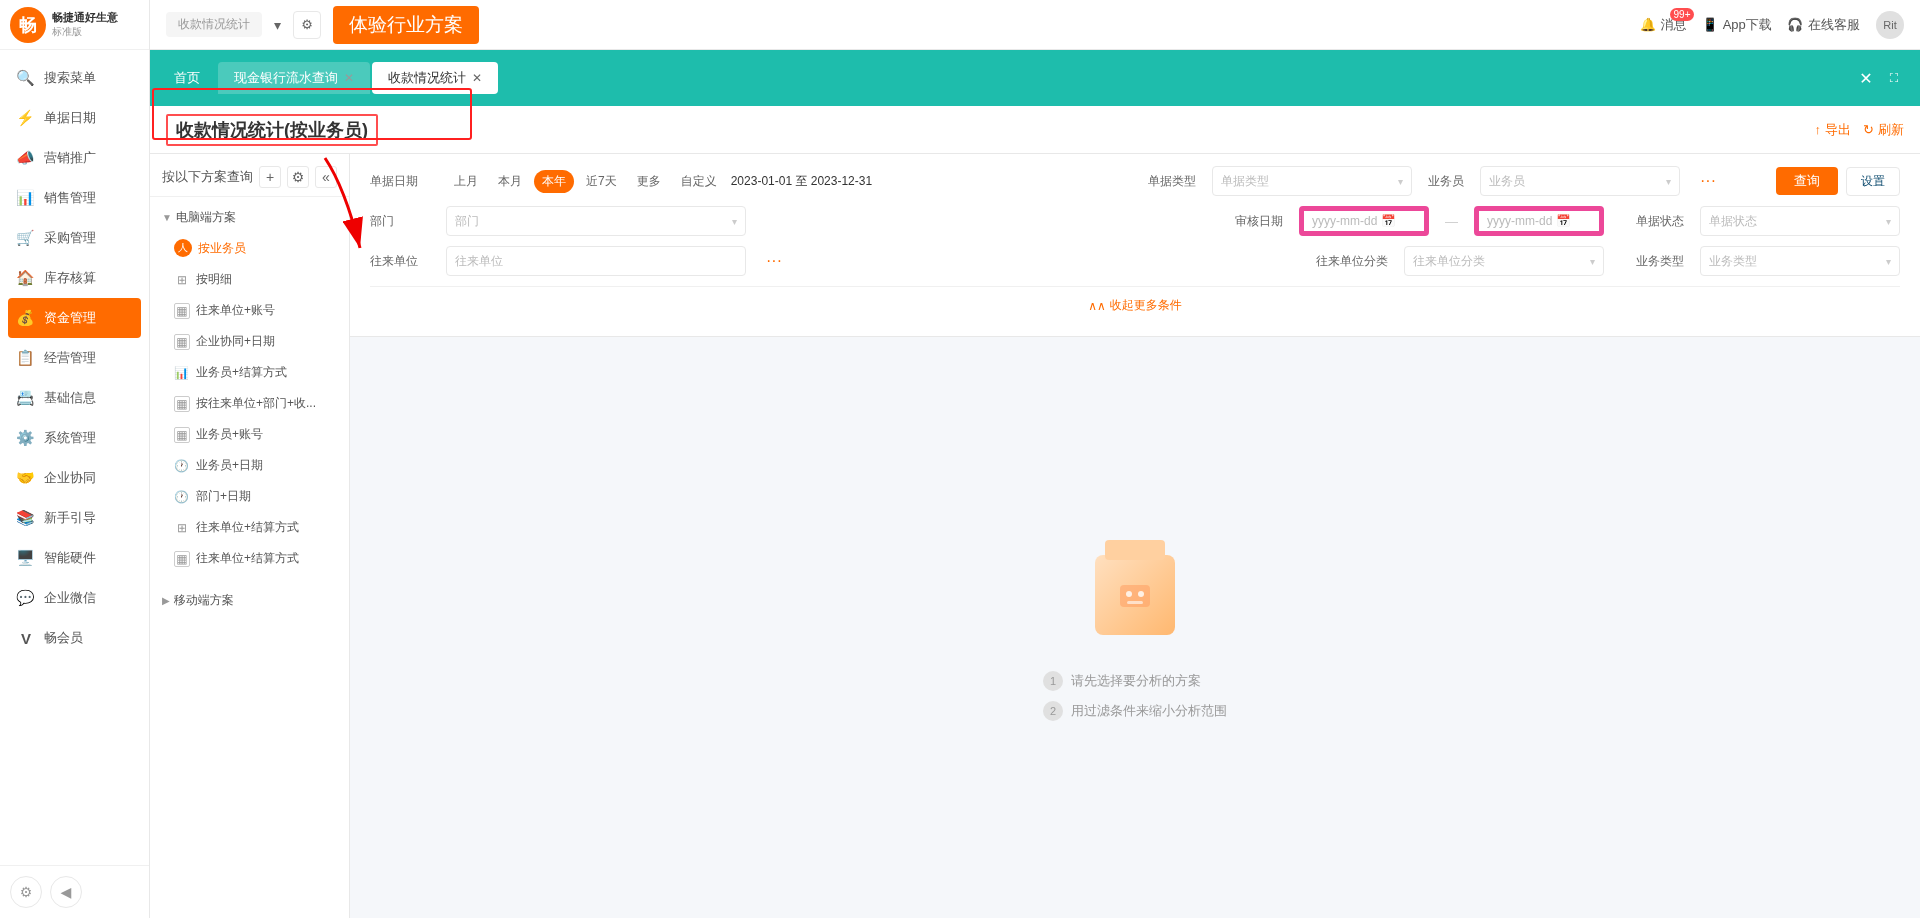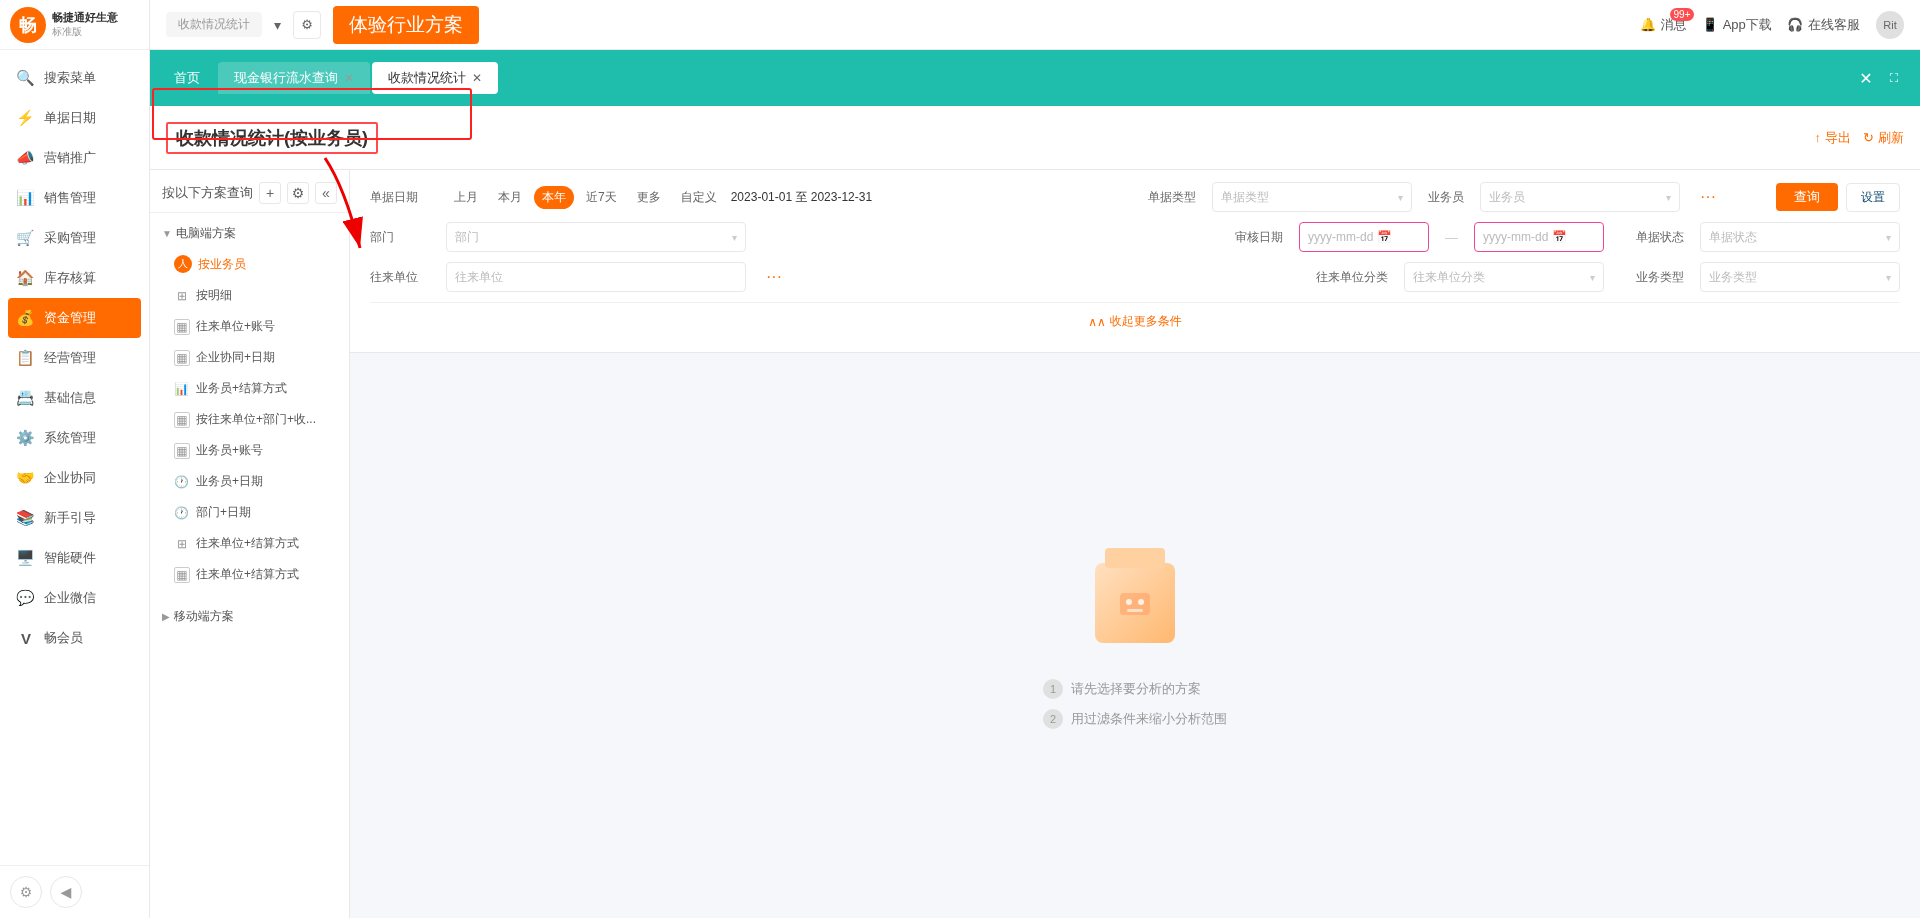--- a/index.html
+++ b/index.html
@@ -68,21 +68,21 @@
     }
     .tab-item.home { background: transparent; }
     .tab-item.active { background: #fff; color: #333; border-radius: 4px; }
     .tab-close { font-size: 12px; color: #999; cursor: pointer; }
     .tab-spacer { flex: 1; }
     .tab-window-btns { display: flex; gap: 8px; align-items: center; padding-right: 8px; }
     .win-btn { width: 20px; height: 20px; display: flex; align-items: center; justify-content: center; color: #fff; cursor: pointer; font-size: 16px; }
 
     
     .page-header {
-      height: 64px; background: #fff; border-bottom: 1px solid #e8e8e8;
+      height: 48px; background: #fff; border-bottom: 1px solid #e8e8e8;
       display: flex; align-items: center; padding: 0 16px; justify-content: space-between;
     }
     .page-title {
       font-size: 18px; font-weight: bold; color: #333;
       border: 2px solid #ff4d4f; padding: 2px 8px; border-radius: 2px;
     }
     .page-actions { display: flex; gap: 12px; align-items: center; }
     .action-btn { display: flex; align-items: center; gap: 4px; color: #ff6b00; cursor: pointer; font-size: 13px; }
 
     
@@ -142,21 +142,21 @@
     }
     .date-btn.active { background: #ff6b00; color: #fff; border-radius: 12px; }
     .date-range { color: #333; font-size: 12px; }
     .dropdown-field {
       min-width: 180px; height: 30px; border: 1px solid #e8e8e8; border-radius: 4px;
       display: flex; align-items: center; justify-content: space-between; padding: 0 8px;
       background: #fff; cursor: pointer; font-size: 12px; color: #999;
     }
     .dropdown-field .arrow { color: #ccc; font-size: 10px; }
     .date-field {
-      min-width: 130px; height: 30px; border: 1px solid #ec4899; border-radius: 4px;
+      min-width: 130px; height: 30px; border: 5px solid #ec4899; border-radius: 4px;
       display: flex; align-items: center; padding: 0 8px; background: #fff;
       font-size: 12px; color: #bbb; gap: 4px;
     }
     .date-sep { color: #ccc; }
     .query-btn {
       background: #ff6b00; color: #fff; padding: 5px 18px; border-radius: 4px;
       cursor: pointer; font-size: 13px; border: none; font-weight: 500;
     }
     .settings-btn {
       background: #fff; color: #0c4a6e; padding: 5px 14px; border-radius: 4px;

